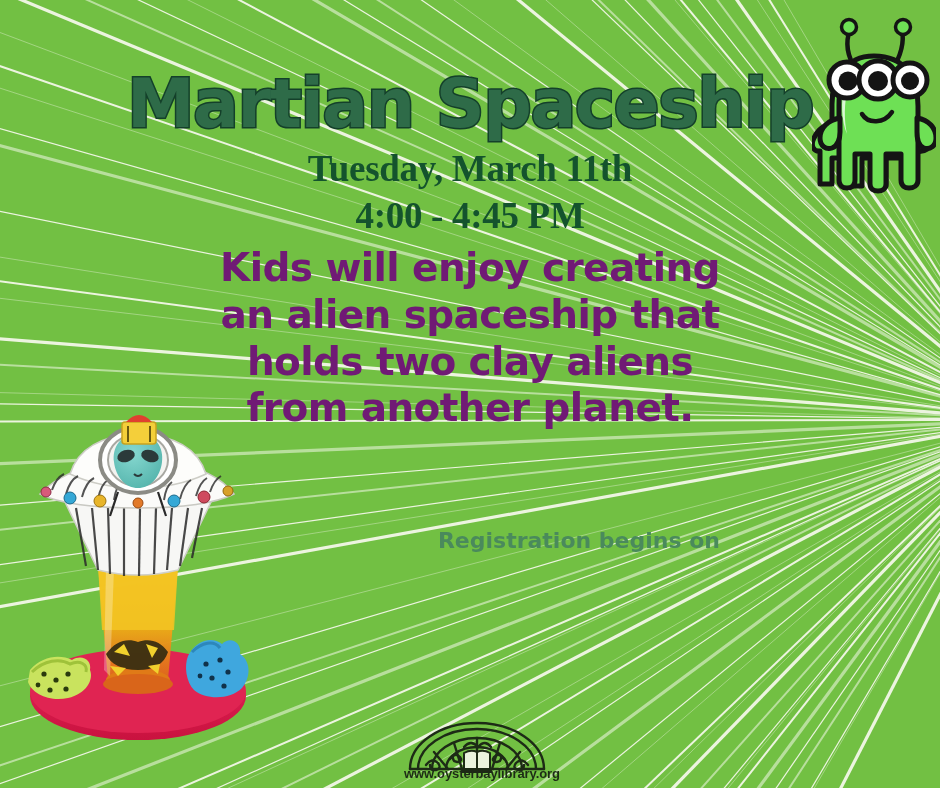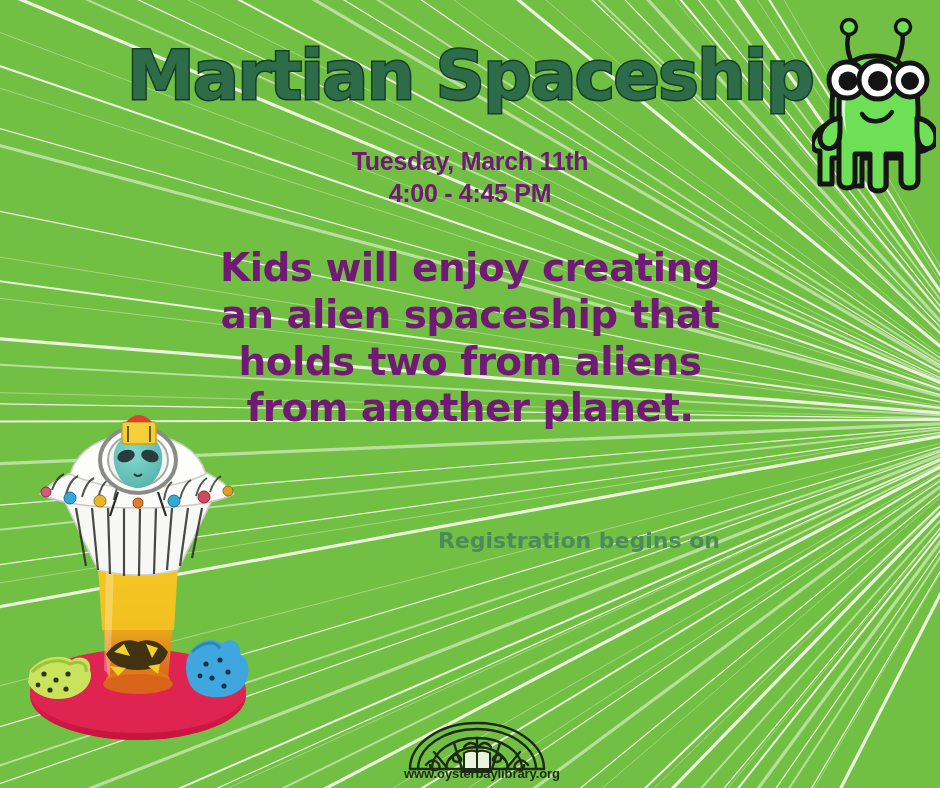--- a/index.html
+++ b/index.html
@@ -42,33 +42,34 @@
     display: inline-block;
     font-family: "DejaVu Sans", sans-serif;
     font-size: 68px;
     font-weight: bold;
     letter-spacing: -1.5px;
     color: #2e6b48;
     -webkit-text-stroke: 3px #14402a;
     paint-order: stroke fill;
     line-height: 1.0;
     white-space: nowrap;
+    margin-top: 28px;
   }
 
   
   .datetime {
     position: absolute;
     left: 0;
     top: 145px;
     width: 940px;
     text-align: center;
-    font-family: Liberation Sans, sans-serif;
-    font-size: 25px;
+    font-family: Liberation Serif, serif;
+    font-size: 37px;
     font-weight: bold;
-    color: #701a75;
+    color: #14532d;
     line-height: 1.28;
     letter-spacing: -0.3px;
   }
   .datetime div { white-space: nowrap; }
 
   
   .desc {
     position: absolute;
     left: 150px;
     top: 245px;
@@ -229,21 +230,21 @@
   </div>
 
   <div class="datetime">
     <div>Tuesday, March 11th</div>
     <div>4:00 - 4:45 PM</div>
   </div>
 
   <div class="desc">
     <div>Kids will enjoy creating</div>
     <div>an alien spaceship that</div>
-    <div>holds two from aliens</div>
+    <div>holds two clay aliens</div>
     <div>from another planet.</div>
   </div>
 
   <div class="reg">
     <div>Registration begins on</div>
   </div>
 
   <svg id="alien" viewBox="0 0 124 190" aria-hidden="true">
     <g fill="none" stroke="#141414" stroke-width="4.5" stroke-linecap="round">
       <path d="M44 62 C34 46 34 32 38 22"></path>

